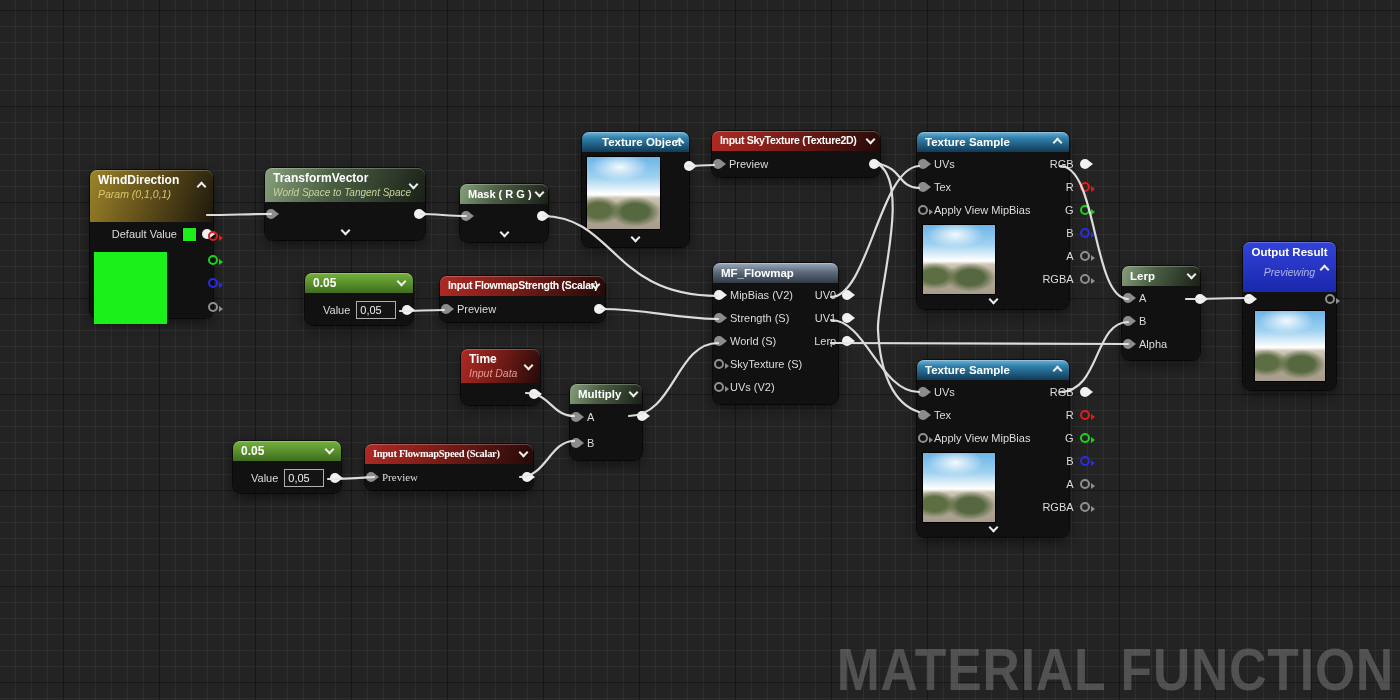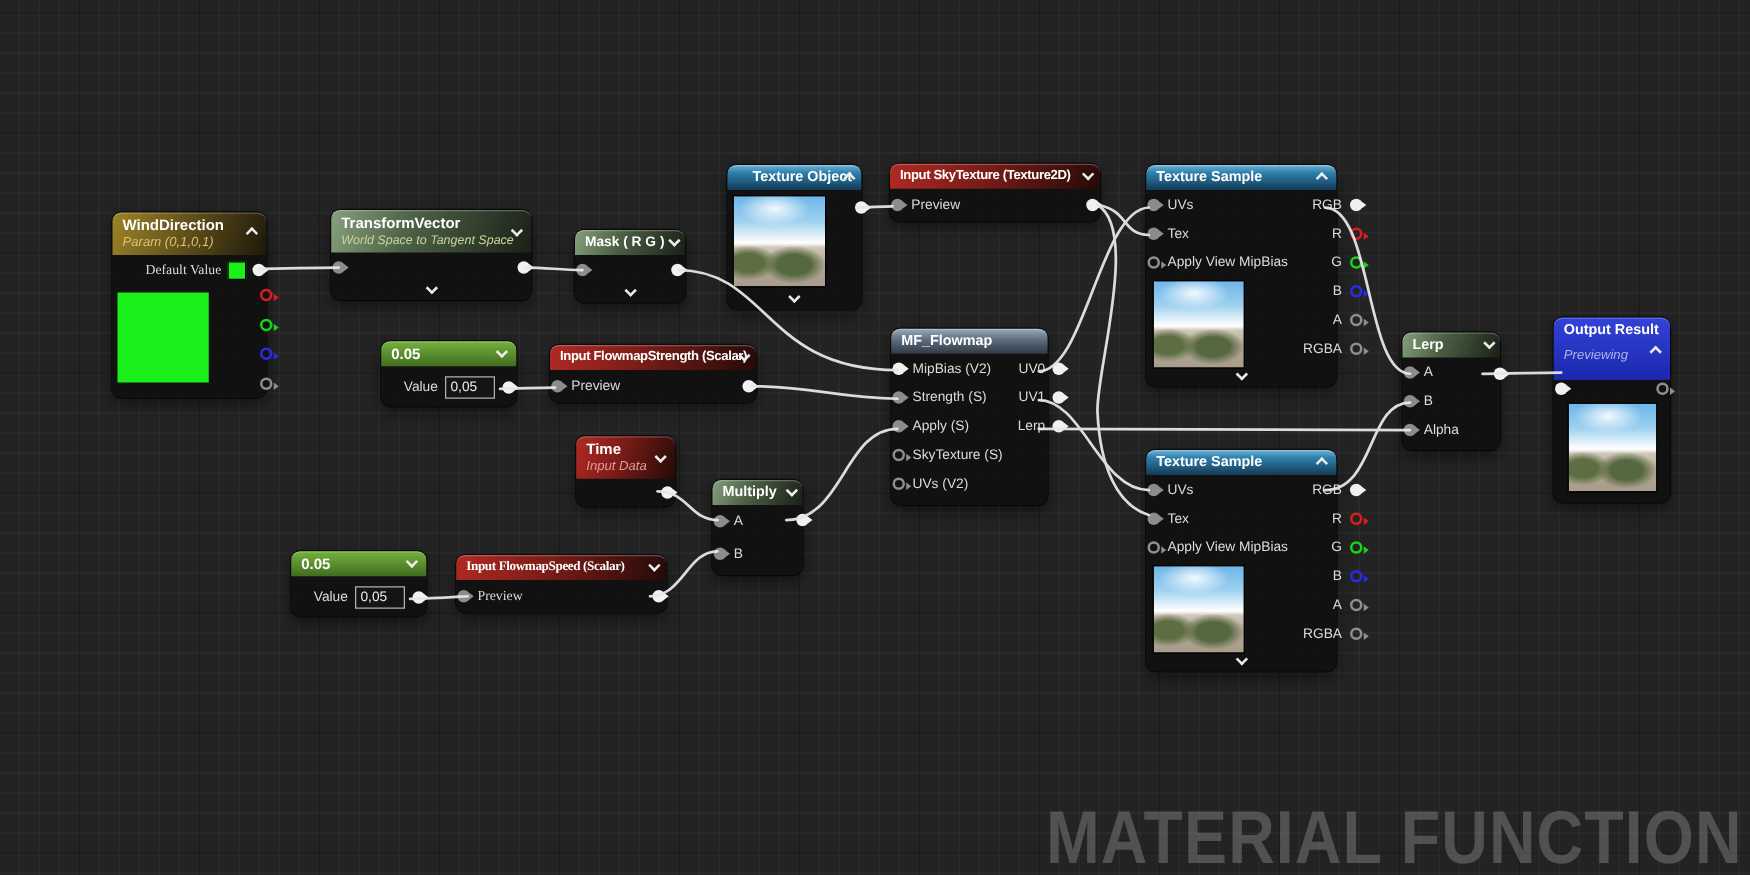--- a/index.html
+++ b/index.html
@@ -111,26 +111,26 @@
     <path d="M400,311 C416,311 428,310 444,310"></path>
     <path d="M601,309 C650,309 668,318 718,319"></path>
     <path d="M526,393 C550,393 552,416 574,416"></path>
     <path d="M328,479 C345,479 358,478 374,477"></path>
     <path d="M520,477 C546,477 550,441 574,441"></path>
     <path d="M629,416 C674,416 676,343 718,343"></path>
   </g>
 </svg>
 
 <div class="node" style="left:90px;top:170px;width:123px;height:148px;">
-  <div class="hdr two h-gold" style="height:34px;">
+  <div class="hdr two h-gold" style="height:52px;">
     <span class="t">WindDirection</span>
     <span class="s">Param (0,1,0,1)</span>
     <span class="chev up"></span>
   </div>
-  <div class="row out" style="height:24px;gap:5px;font-family:Liberation Serif, serif;">
+  <div class="row out" style="height:24px;gap:5px;">
     <span class="lbl">Default Value</span>
     <span class="swatch"></span>
     <span class="pin w"></span>
   </div>
   <div class="gpreview"></div>
   <span class="pin r abs-pin" style="top:61px;"></span>
   <span class="pin grn abs-pin" style="top:85px;"></span>
   <span class="pin b abs-pin" style="top:108px;"></span>
   <span class="pin h abs-pin" style="top:132px;"></span>
 </div>
@@ -250,21 +250,21 @@
       <div class="row in">
           <span class="pin w"></span>
           <span class="lbl">MipBias (V2)</span>
         </div>
       <div class="row in">
           <span class="pin g"></span>
           <span class="lbl">Strength (S)</span>
         </div>
       <div class="row in">
           <span class="pin g"></span>
-          <span class="lbl">Apply (S)</span>
+          <span class="lbl">World (S)</span>
         </div>
       <div class="row in">
           <span class="pin h"></span>
           <span class="lbl">SkyTexture (S)</span>
         </div>
       <div class="row in">
           <span class="pin h"></span>
           <span class="lbl">UVs (V2)</span>
         </div>
     </div>
@@ -429,21 +429,21 @@
       <span class="lbl">B</span>
     </div>
   <div class="row in">
       <span class="pin g"></span>
       <span class="lbl">Alpha</span>
     </div>
   <span class="pin w abs-pin" style="top:28px;"></span>
   <div style="height:5px;"></div>
 </div>
 
-<div class="node" style="left:1243px;top:254px;width:93px;">
+<div class="node" style="left:1243px;top:242px;width:93px;text-align:center;">
   <div class="hdr h-vivid" style="height:50px;">
     <span class="t" style="font-size:11.5px;">Output Result</span>
     <span class="chev up" style="top:24px;"></span>
     <span class="s" style="margin-top:6px;">Previewing</span>
   </div>
   <div class="row" style="height:14px;justify-content:space-between;">
     <span class="pin w" style="margin-left:-5px;"></span>
     <span class="pin h" style="margin-right:-5px;"></span>
   </div>
   <div class="thumb" style="width:70px;height:70px;margin:4px auto 8px;"></div>

